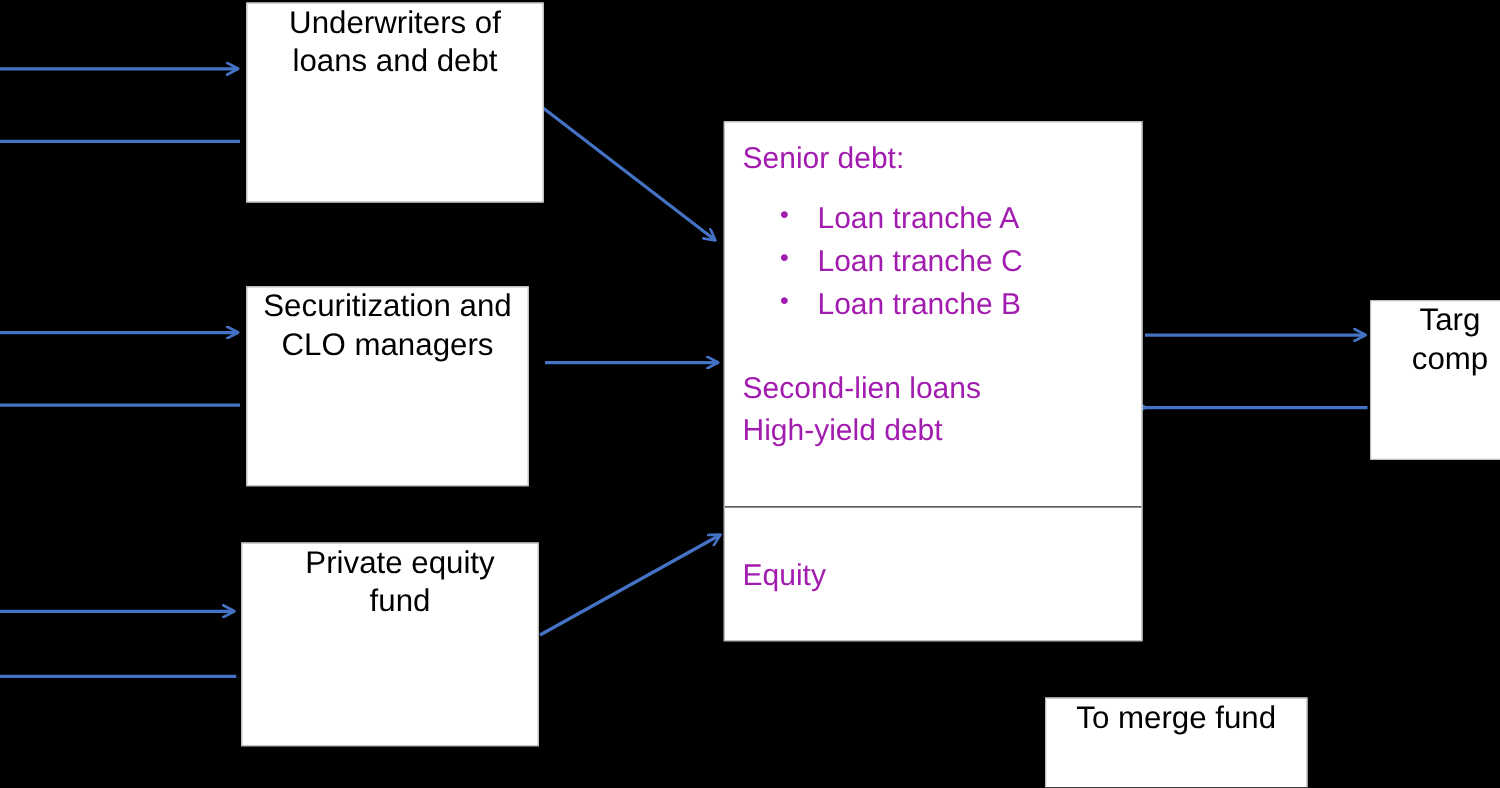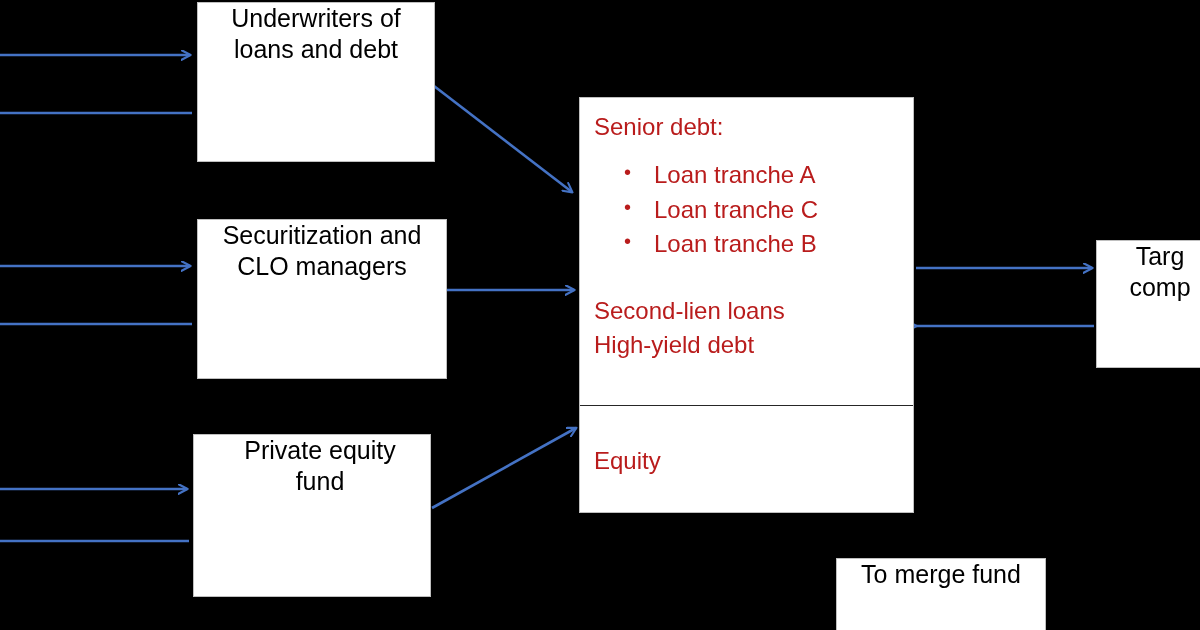--- a/index.html
+++ b/index.html
@@ -28,32 +28,32 @@
     line-height: 1.25;
   }
   .node-text {
     display: block;
     white-space: pre-line;
     padding: 0 6px;
   }
 
   
   #node-underwriters { left: 197px; top: 2px;   width: 238px; height: 160px; font-size: 25px; }
-  #node-securitization { left: 197px; top: 219px; width: 250px; height: 160px; font-size: 25px; }
+  #node-securitization { left: 197px; top: 229px; width: 226px; height: 160px; font-size: 25px; }
   #node-pefund       { left: 193px; top: 434px; width: 238px; height: 163px; font-size: 25px; padding-left: 16px; }
 
   
   #node-capital-structure {
     left: 579px; top: 97px; width: 335px; height: 416px;
     display: block; text-align: left; padding: 0;
   }
   .cap-section {
     box-sizing: border-box;
     padding: 14px 0 0 14px;
-    color: #b91c1c;
+    color: #a21caf;
     font-size: 24px;
   }
   #cap-debt { height: 308px; border-bottom: 1px solid #262626; }
   #cap-equity { height: 107px; padding-top: 38px; }
   .cap-title { font-size: 24px; margin: 0 0 2px 0; }
   .cap-list { list-style: none; margin: 16px; padding: 0; }
   .cap-list li {
     position: relative;
     padding-left: 44px;
     font-size: 24px;

